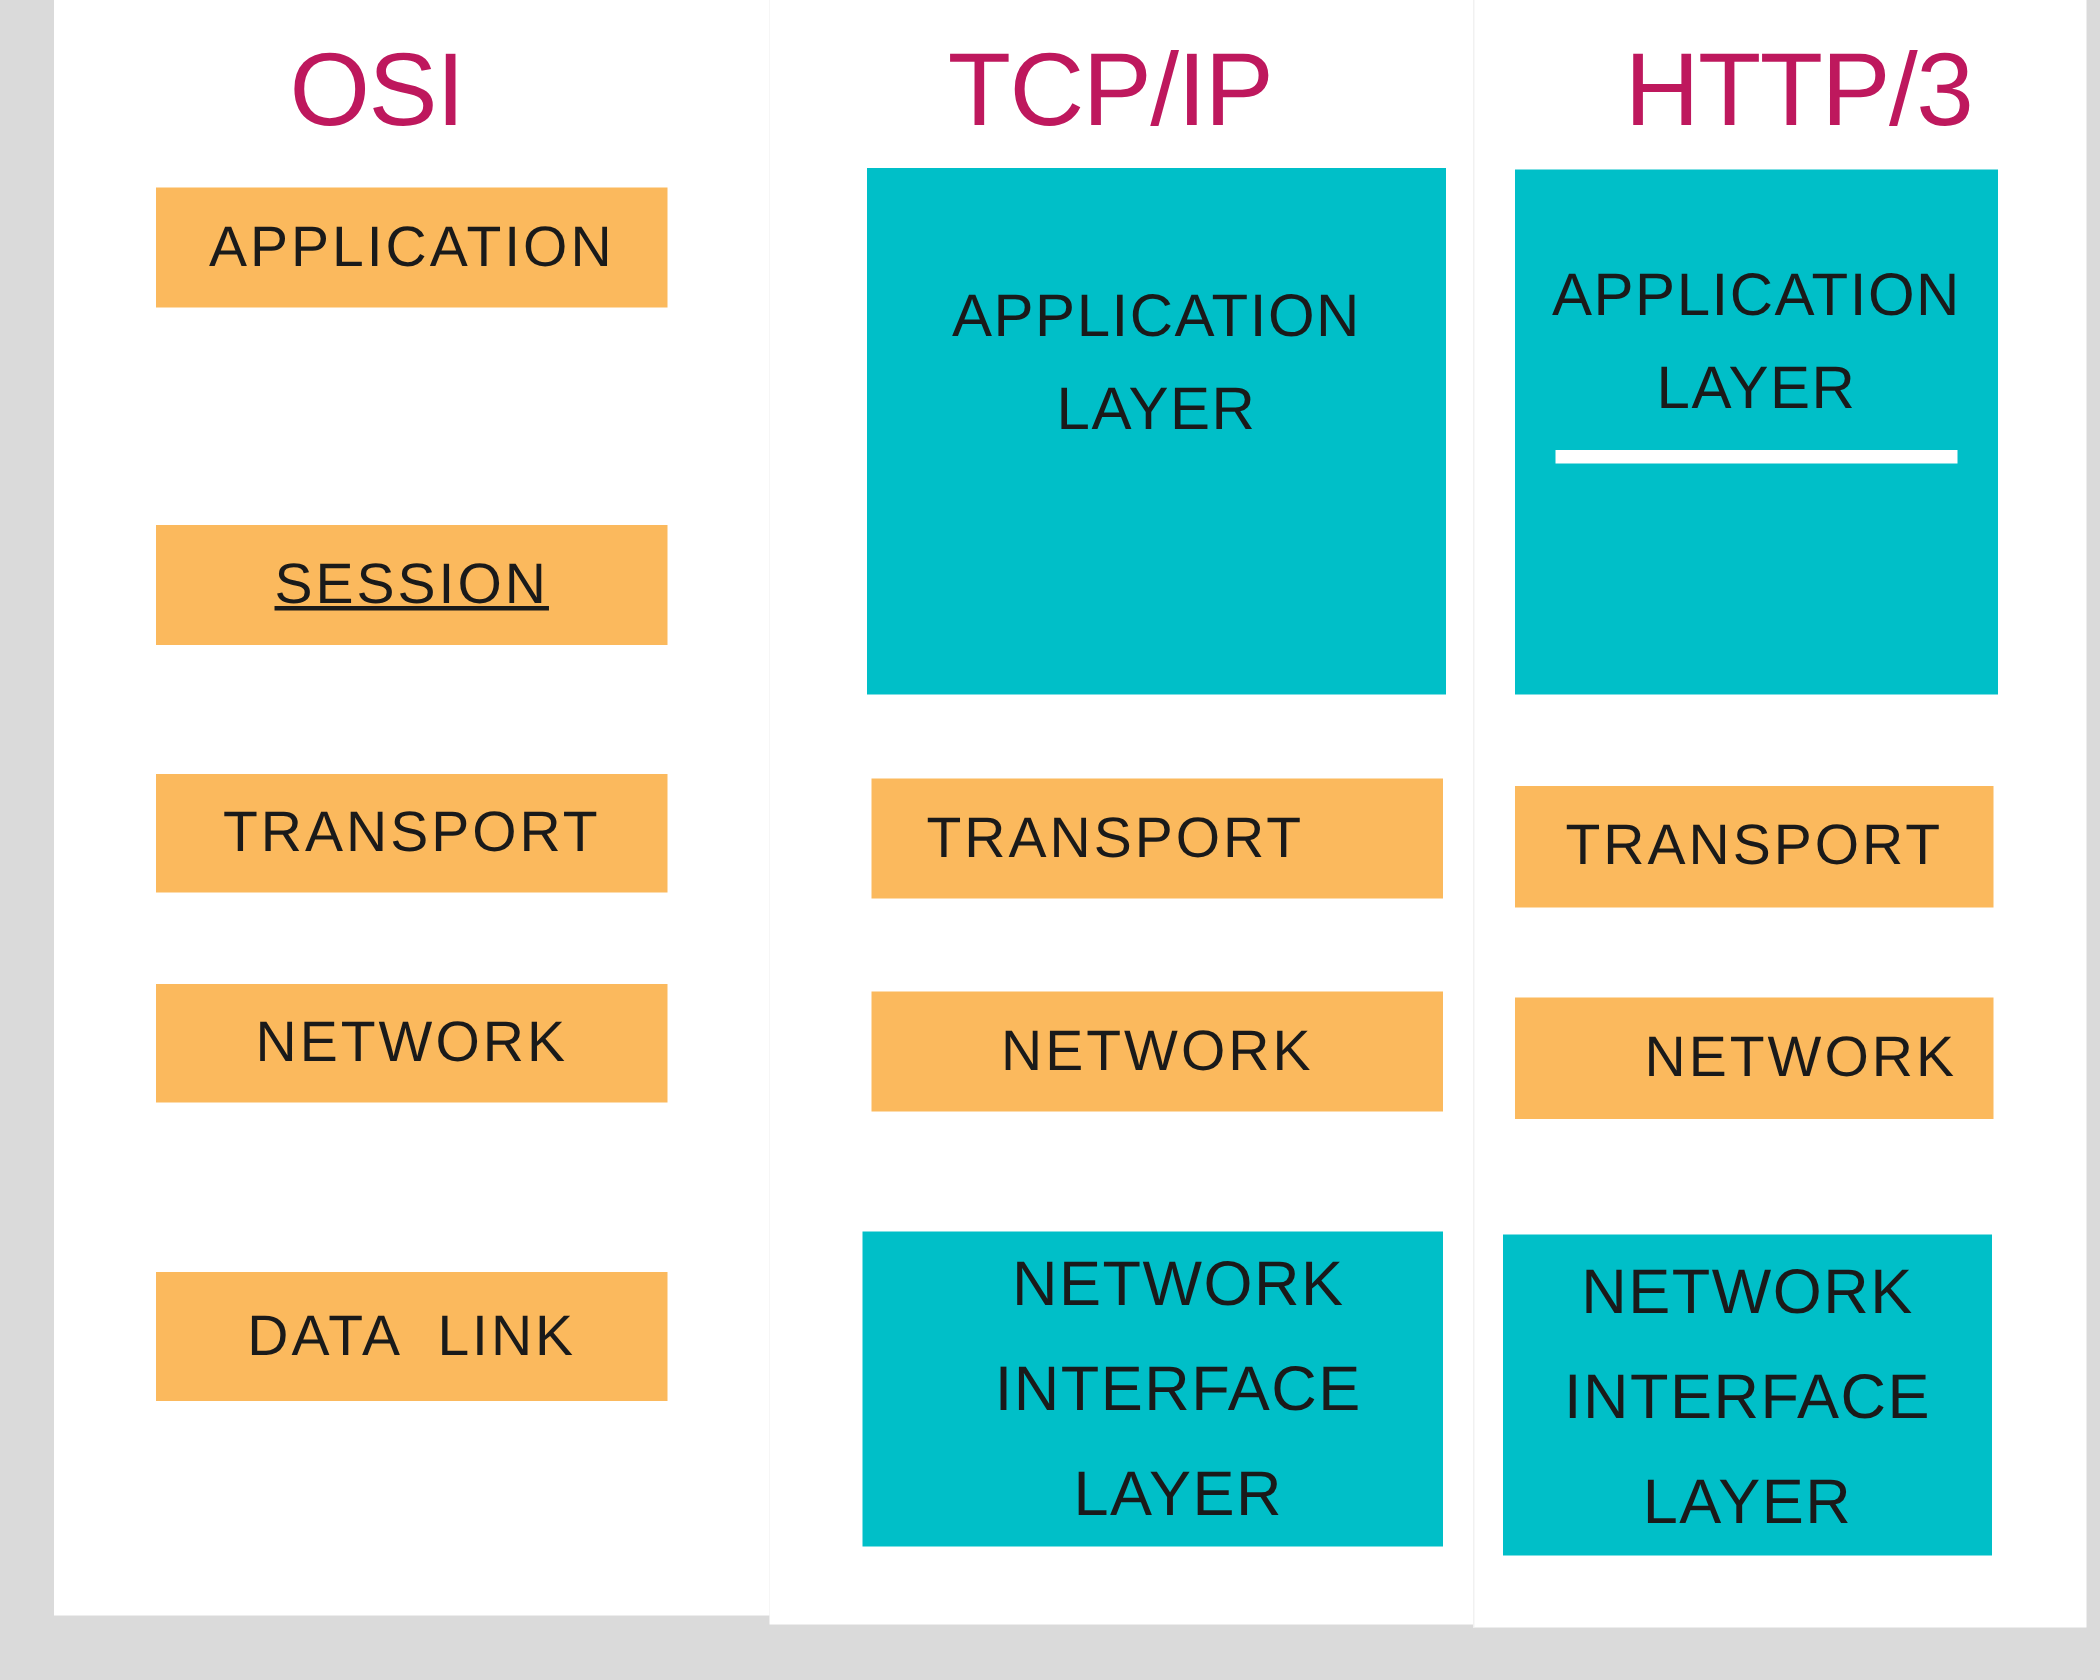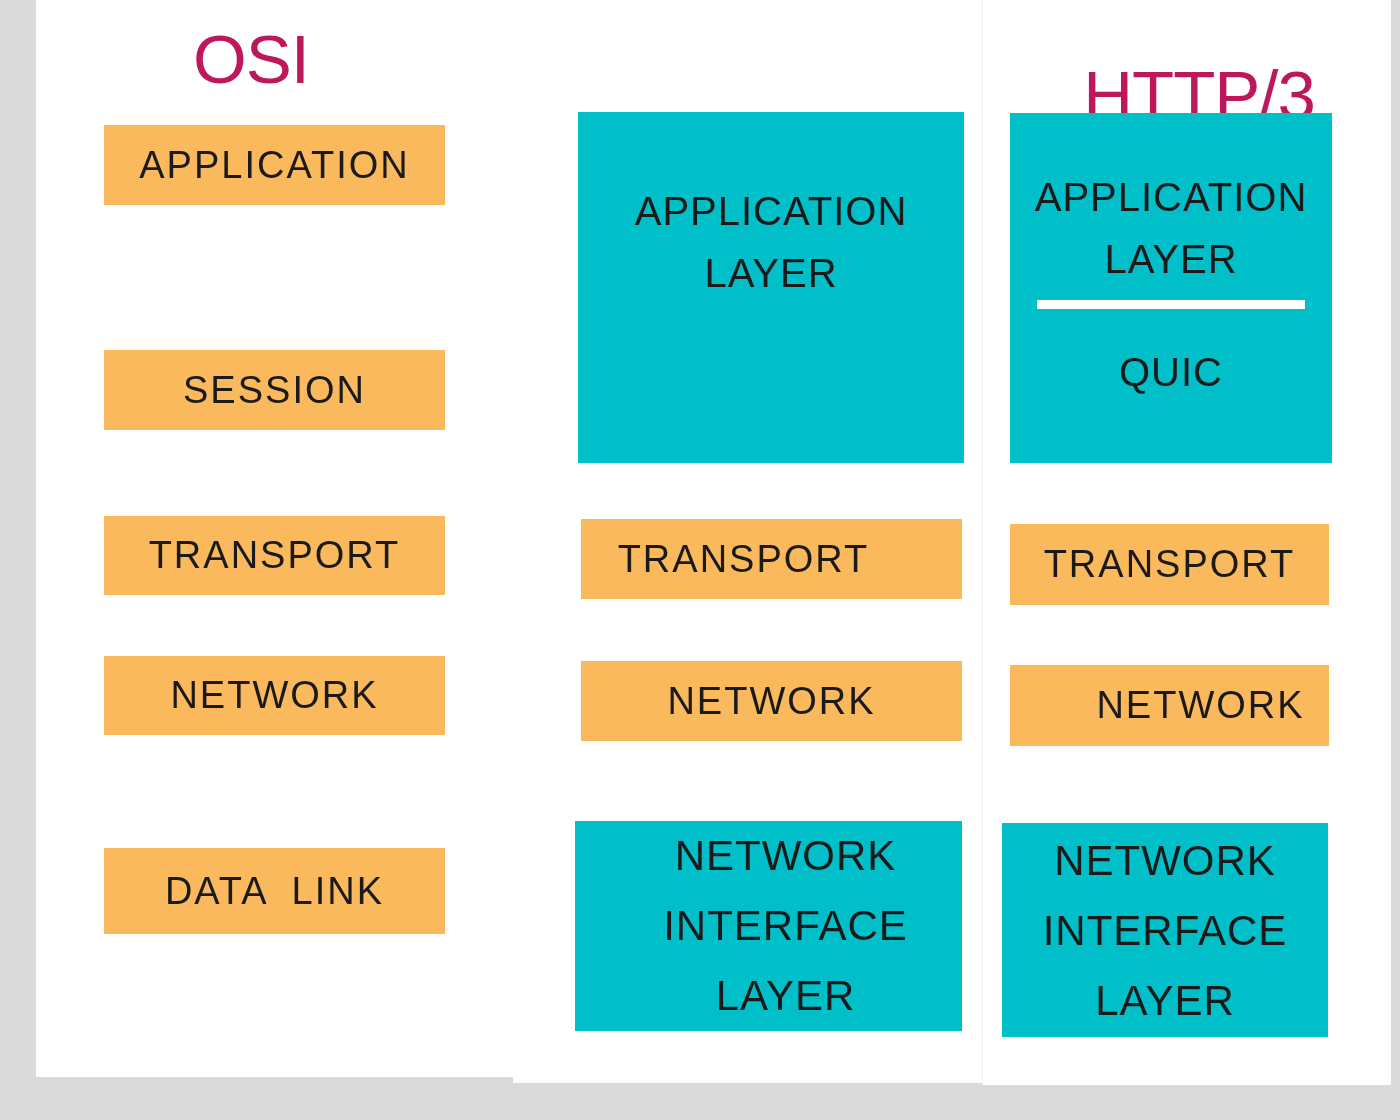--- a/index.html
+++ b/index.html
@@ -29,41 +29,41 @@
     top: 24px;
     transform: translateX(-50%);
     font-size: 69px;
     line-height: 72px;
     letter-spacing: -1px;
     color: #be185d;
     white-space: nowrap;
   }
   .title-osi  { left: 251px; }
   .title-tcp  { left: 740px; }
-  .title-h3   { left: 1199px; margin-top: 36px; }
+  .title-h3   { left: 1199px; }
 
   .box {
     position: absolute;
     display: flex;
     align-items: center;
     justify-content: center;
     text-align: center;
     box-sizing: border-box;
     color: #1a1a1a;
     font-size: 38px;
     letter-spacing: 2px;
     white-space: pre-wrap;
   }
   .orange { background: #fbb95d; }
   .teal   { background: #00bfc8; }
 
   
   .osi-0 { left: 104px; top: 125px; width: 341px; height: 80px; }
   .osi-1 { left: 104px; top: 235px; width: 341px; height: 80px; }
-  .osi-2 { left: 104px; top: 350px; width: 341px; height: 80px; }
+  .osi-2 { left: 104px; top: 350px; width: 341px; height: 80px; text-decoration: underline; }
   .osi-3 { left: 104px; top: 516px; width: 341px; height: 79px; }
   .osi-4 { left: 104px; top: 656px; width: 341px; height: 79px; }
   .osi-5 { left: 104px; top: 848px; width: 341px; height: 86px; }
   .osi-6 { left: 104px; top: 947px; width: 298px; height: 81px; }
 
   
   .tcp-app {
     left: 578px; top: 112px; width: 386px; height: 351px;
     align-items: flex-start;
     padding-top: 68px;
@@ -112,41 +112,41 @@
 </head>
 <body>
 
 <div class="canvas">
 
   <div class="panel panel-left"></div>
   <div class="panel panel-mid"></div>
   <div class="panel panel-right"></div>
 
   <div class="col-title title-osi">OSI</div>
+  <div class="col-title title-tcp">TCP/IP</div>
   <div class="col-title title-h3">HTTP/3</div>
 
   <div class="box orange osi-0">APPLICATION</div>
   <div class="box orange osi-2">SESSION</div>
   <div class="box orange osi-3">TRANSPORT</div>
   <div class="box orange osi-4">NETWORK</div>
   <div class="box orange osi-5">DATA  LINK</div>
 
   <div class="box teal tcp-app">APPLICATION
 LAYER</div>
   <div class="box orange tcp-transport">TRANSPORT</div>
   <div class="box orange tcp-network">NETWORK</div>
   <div class="box teal tcp-nil">NETWORK
 INTERFACE
 LAYER</div>
 
   <div class="box teal h3-app">
     <div class="h3-app-label">APPLICATION
 LAYER</div>
     <div class="h3-divider"></div>
-    <div class="h3-quic">QUIC</div>
   </div>
   <div class="box orange h3-transport">TRANSPORT</div>
   <div class="box orange h3-network">NETWORK</div>
   <div class="box teal h3-nil">NETWORK
 INTERFACE
 LAYER</div>
 
 </div>
 
 </body></html>

